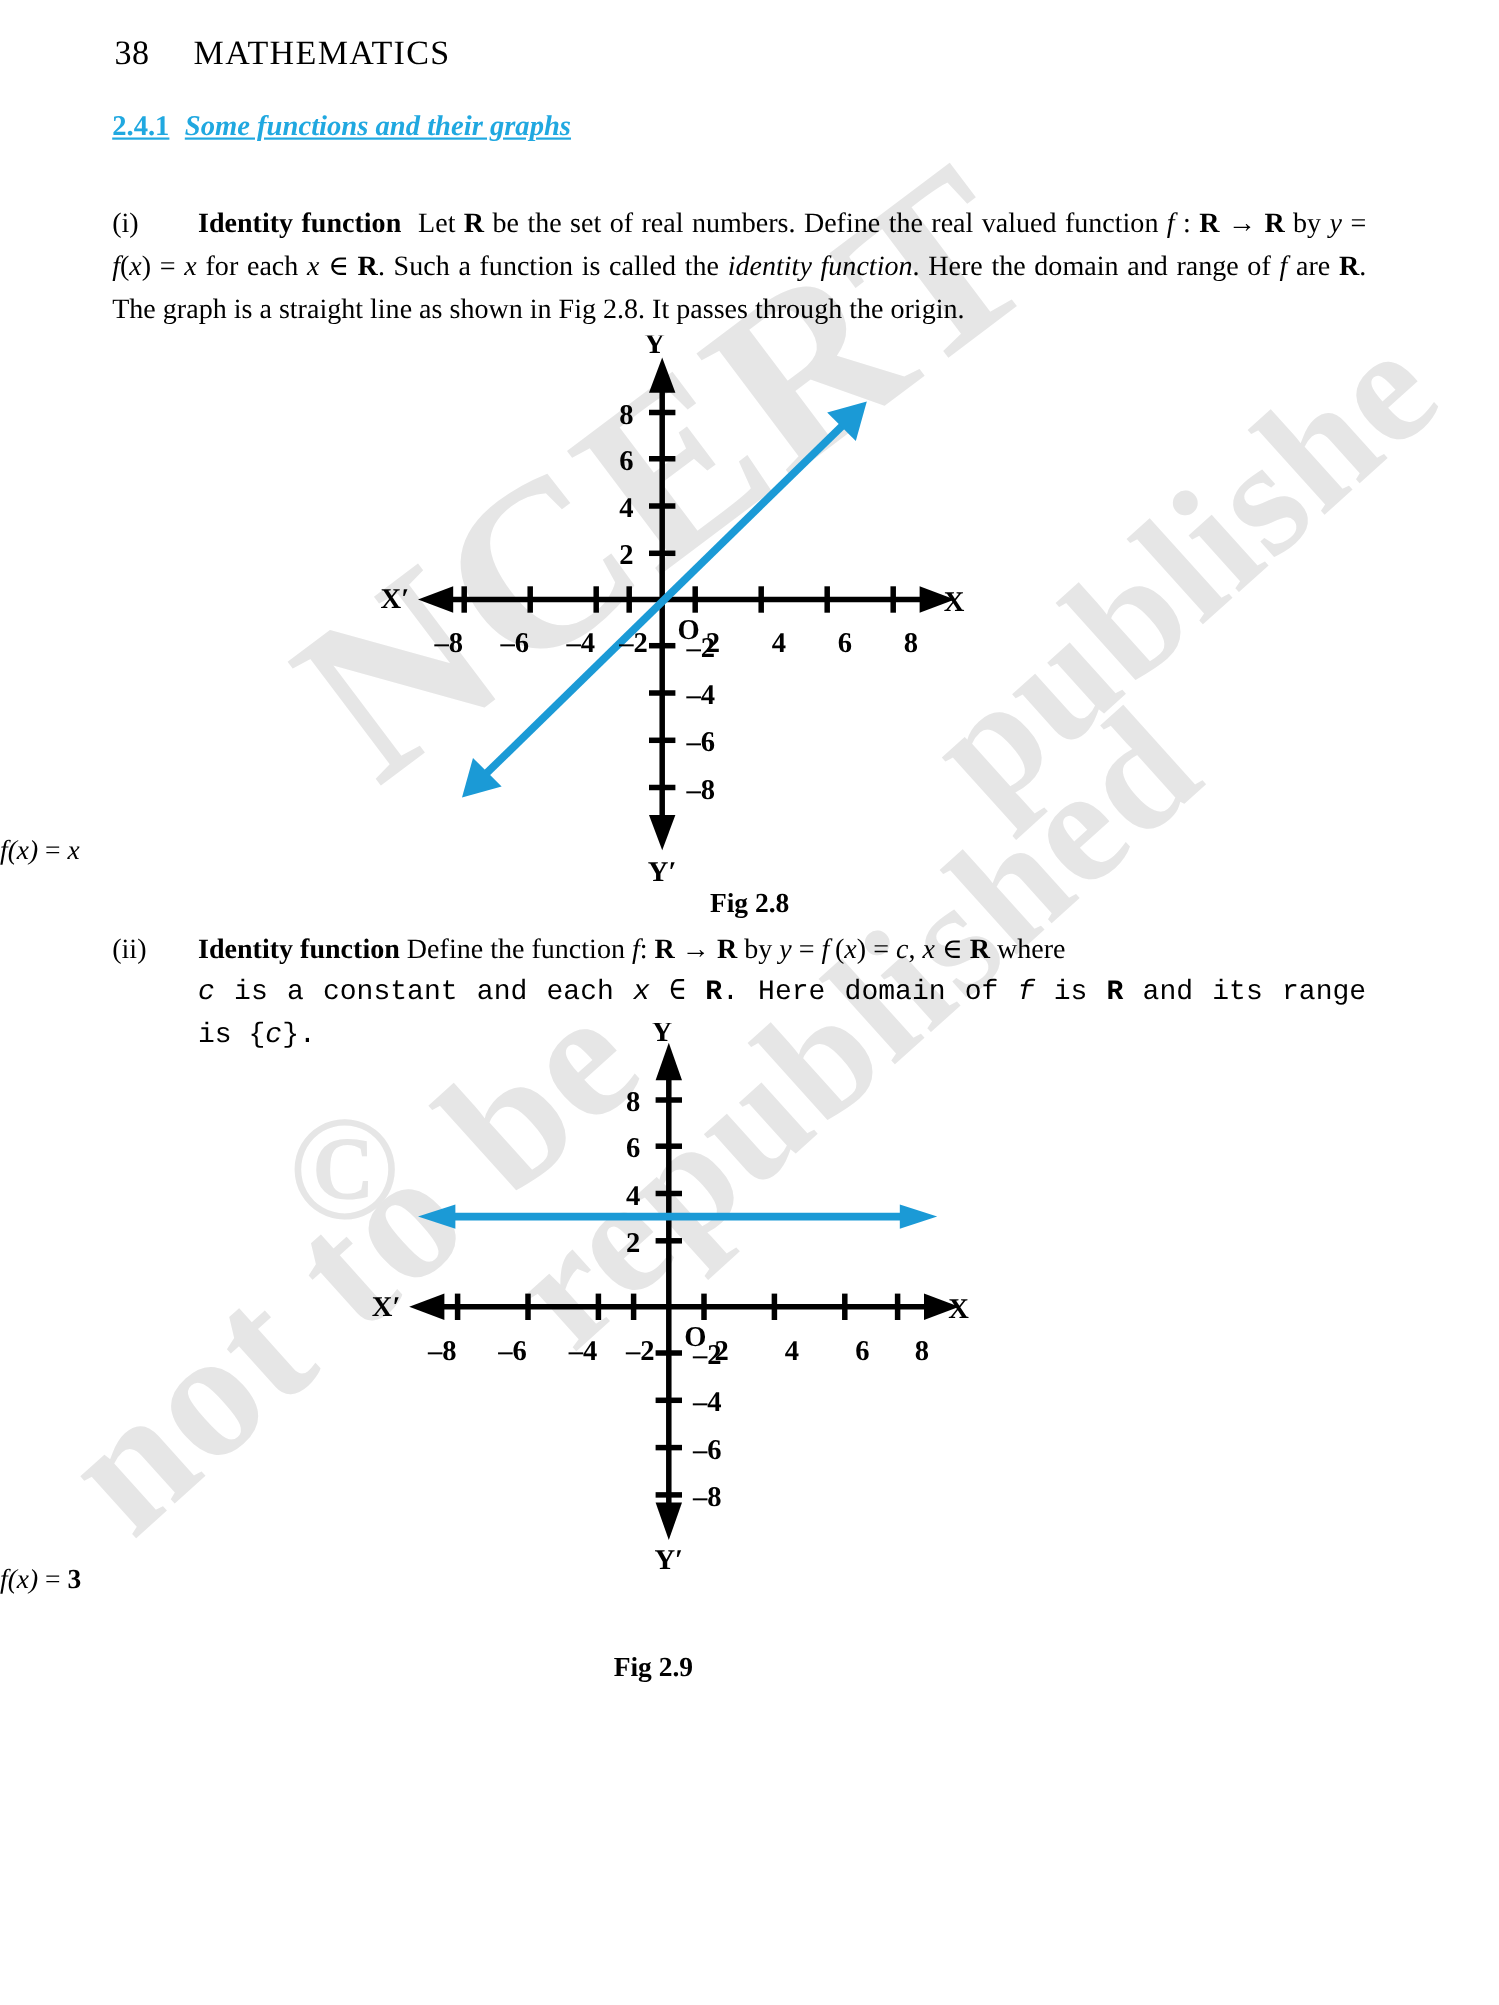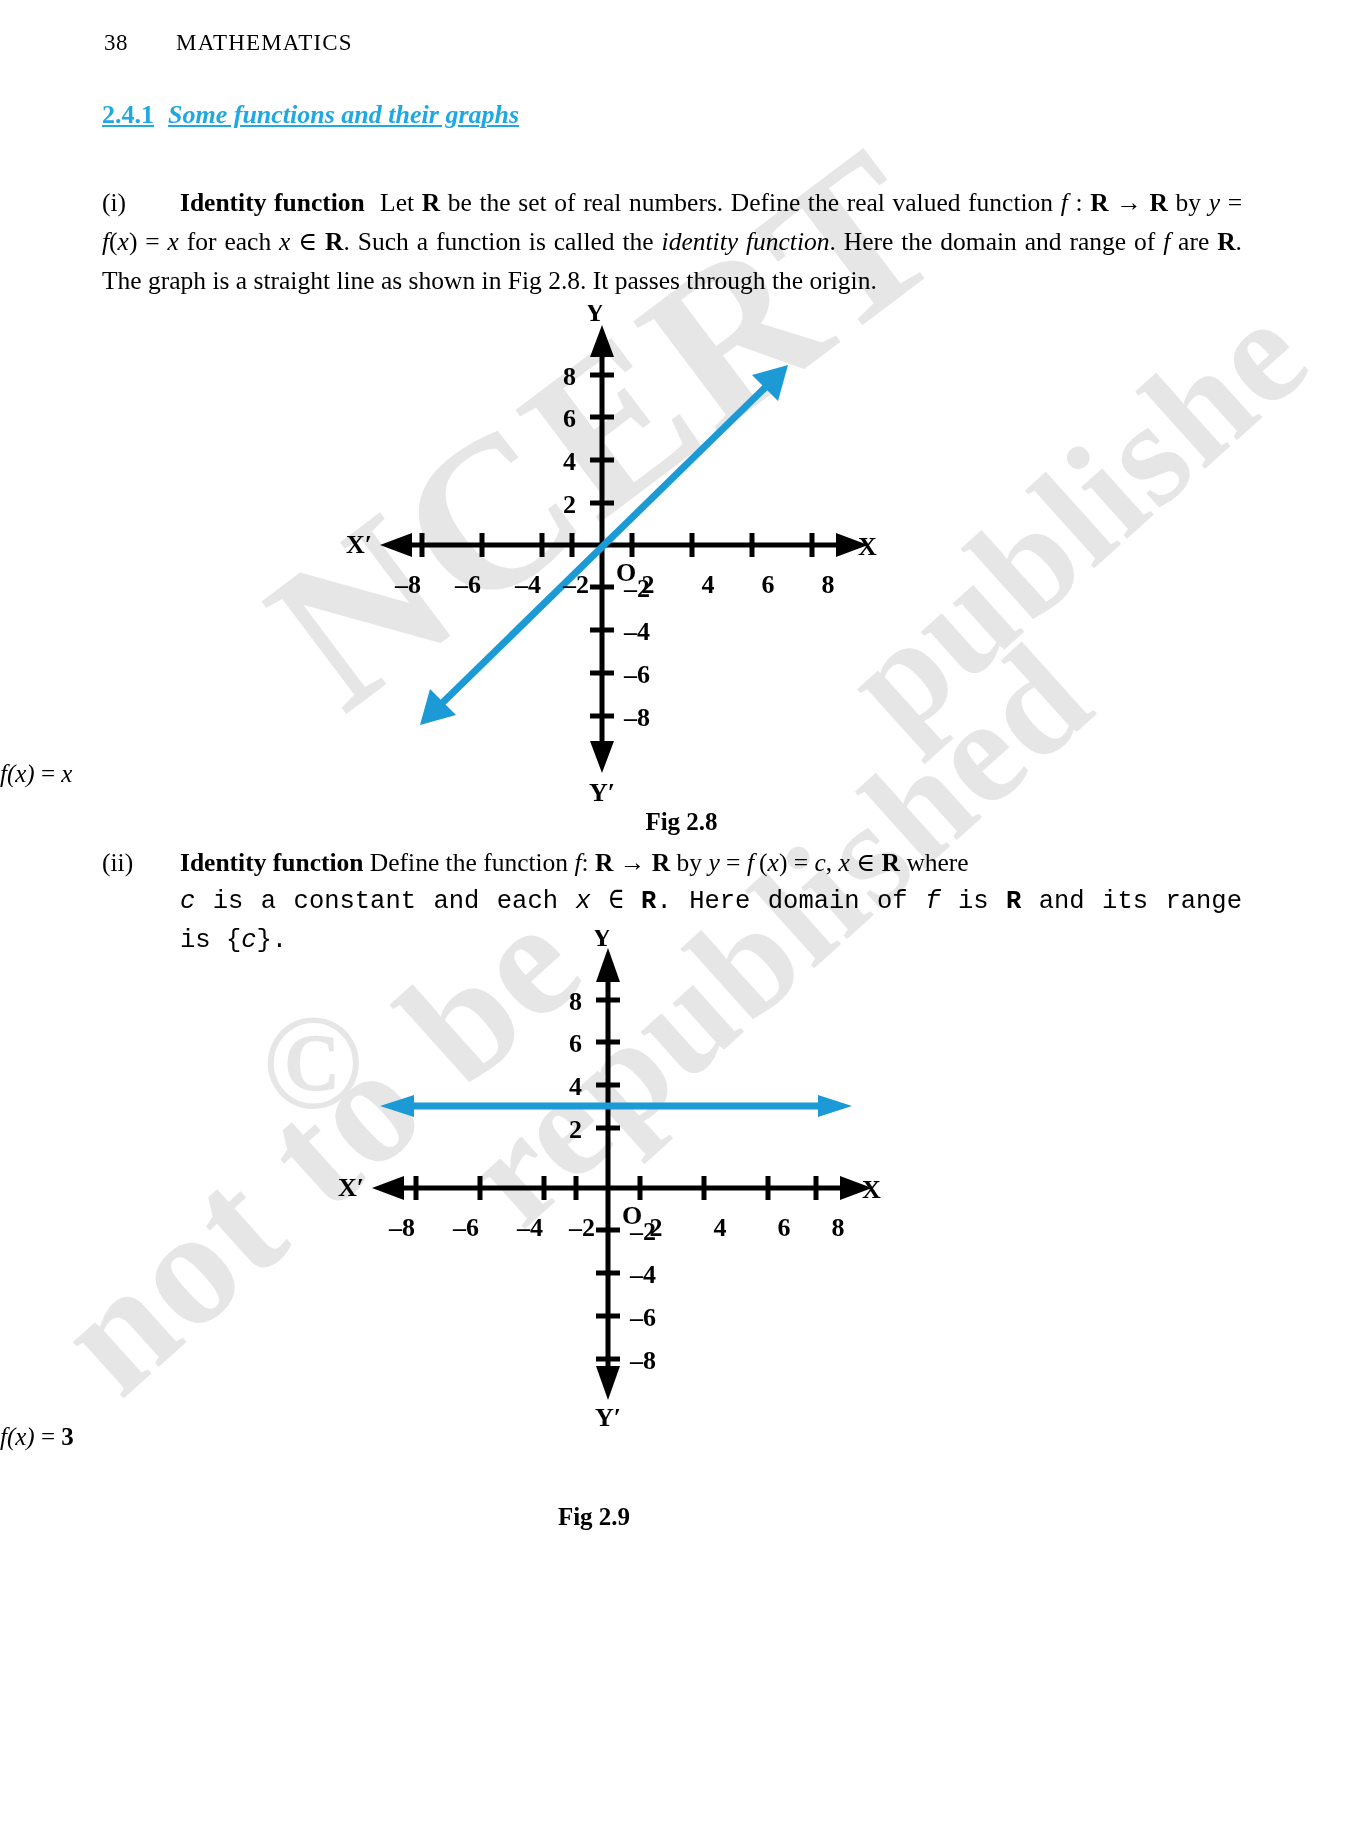--- a/index.html
+++ b/index.html
@@ -20,21 +20,21 @@
             transform-origin:left top;letter-spacing:4px;}
   .wm-pub{left:810px;top:640px;font-size:150px;transform:rotate(-42deg);
           transform-origin:left top;letter-spacing:2px;}
   .wm-notto{left:20px;top:1290px;font-size:165px;transform:rotate(-42deg);
             transform-origin:left top;letter-spacing:2px;}
   .wm-rep{left:430px;top:1130px;font-size:150px;transform:rotate(-42deg);
           transform-origin:left top;letter-spacing:2px;}
   .wm-copy{left:262px;top:985px;font-size:135px;}
 
   
-  .runhead{position:absolute;top:30px;left:104px;font-size:23px;letter-spacing:.5px;z-index:3;}
+  .runhead{position:absolute;top:30px;left:104px;font-size:31px;letter-spacing:.5px;z-index:3;}
   .runhead .pg{display:inline-block;width:72px;}
   .runhead .bk{letter-spacing:1.2px;}
 
   
   .sec-head{position:absolute;top:100px;left:102px;z-index:3;
             font-size:26px;font-weight:bold;color:#20A8E0;text-decoration:underline;}
   .sec-head .num{font-style:normal;margin-right:14px;}
   .sec-head .ttl{font-style:italic;}
 
   

